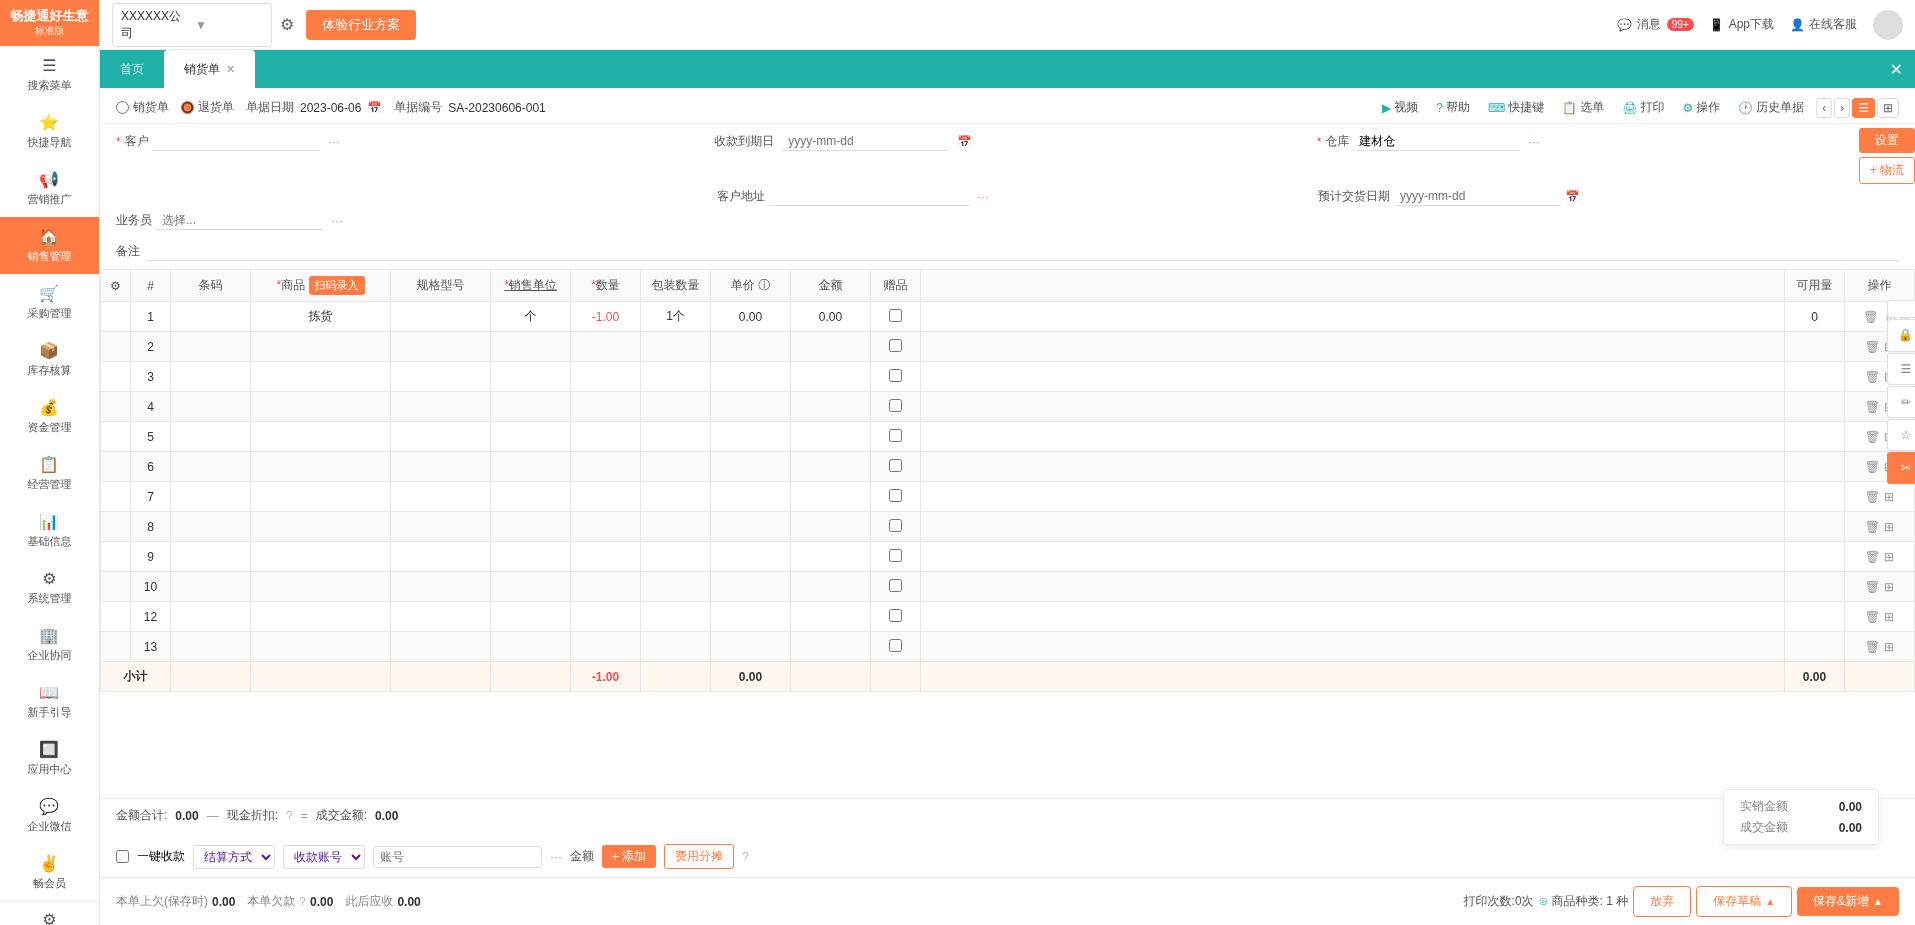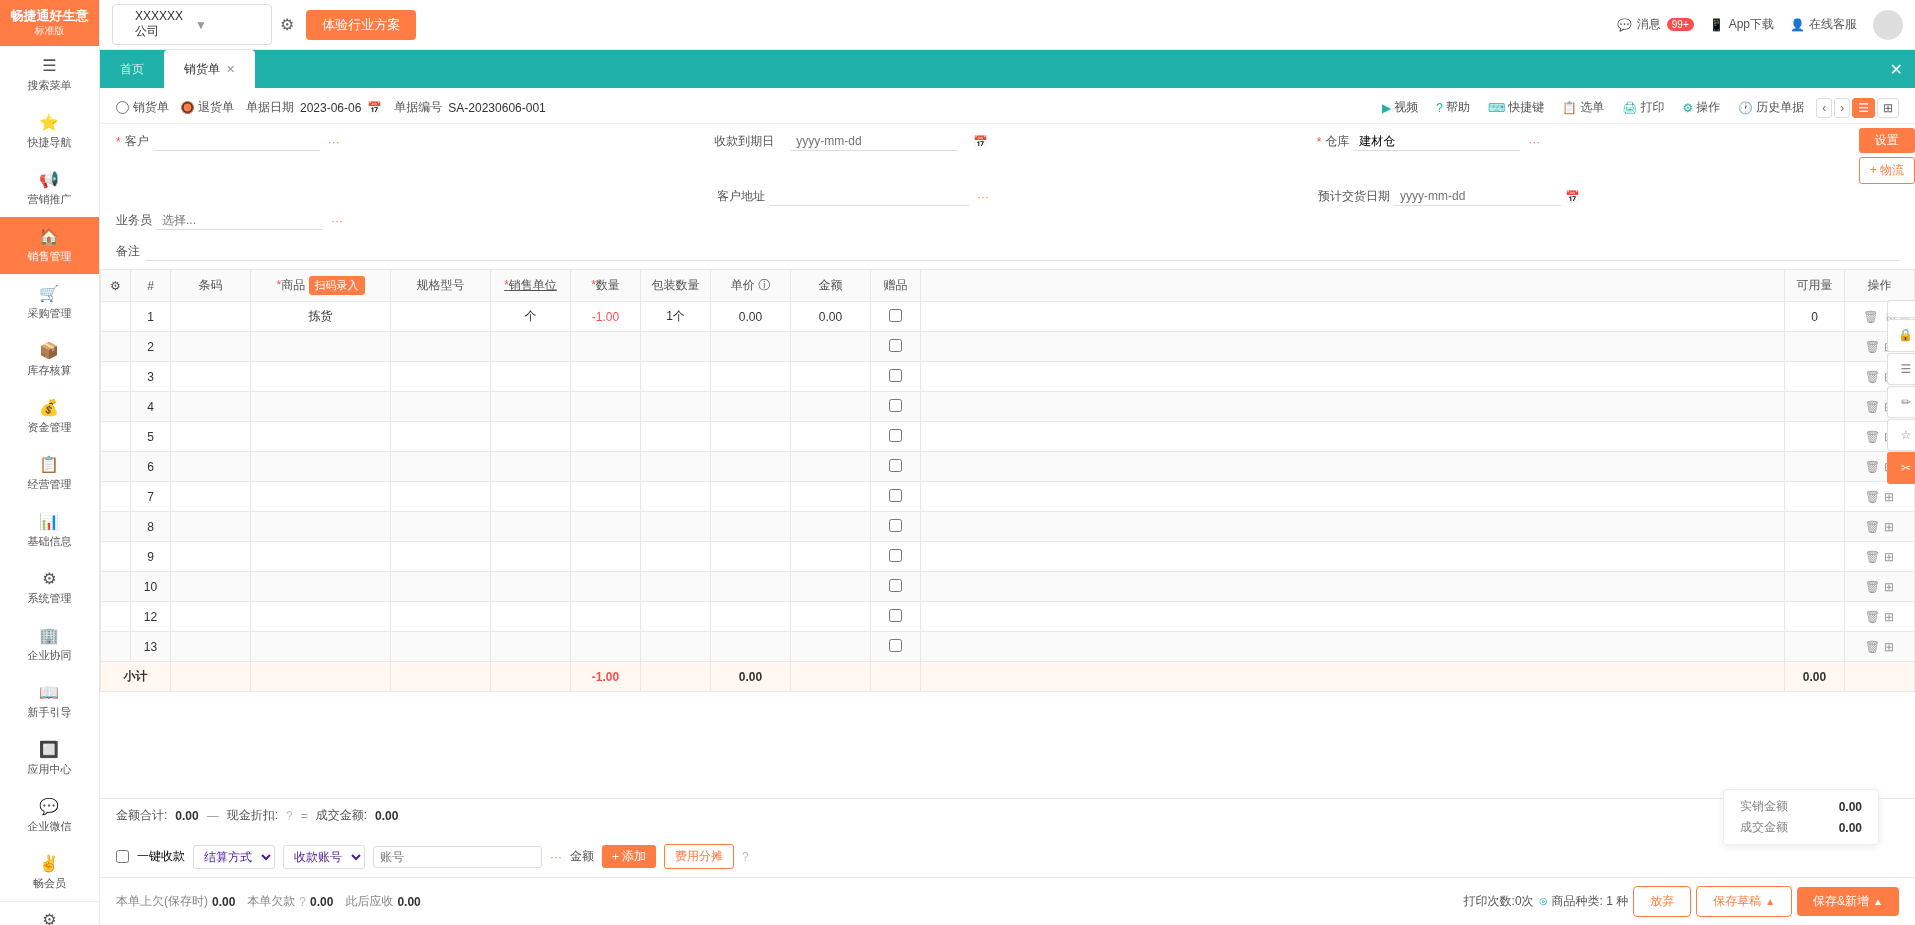--- a/index.html
+++ b/index.html
@@ -12,21 +12,21 @@
     .sidebar-logo .logo-sub { font-size: 10px; color: rgba(255,255,255,0.85); }
     .sidebar-item { display: flex; flex-direction: column; align-items: center; padding: 10px 4px; cursor: pointer; color: #555; border-bottom: none; }
     .sidebar-item.active { background: #ff7d45; color: #fff; }
     .sidebar-item .icon { font-size: 16px; margin-bottom: 3px; }
     .sidebar-item .label { font-size: 11px; text-align: center; }
     .sidebar-bottom { margin-top: auto; border-top: 1px solid #eee; }
     .sidebar-bottom .sidebar-item { padding: 8px 4px; }
 
     
     .topbar { height: 50px; background: #fff; display: flex; align-items: center; padding: 0 12px; border-bottom: 1px solid #e8e8e8; }
-    .company-select { display: flex; align-items: center; gap: 6px; border: 1px solid #ddd; border-radius: 4px; padding: 4px 22px; cursor: pointer; min-width: 160px; }
+    .company-select { display: flex; align-items: center; gap: 6px; border: 1px solid #ddd; border-radius: 4px; padding: 4px 8px; cursor: pointer; min-width: 160px; }
     .company-select span { flex: 1; color: #333; }
     .company-select .arrow { color: #999; }
     .gear-btn { margin-left: 8px; color: #666; cursor: pointer; font-size: 16px; }
     .trial-btn { margin-left: 12px; background: #ff7d45; color: #fff; border: none; border-radius: 4px; padding: 6px 16px; cursor: pointer; font-size: 13px; }
     .topbar-right { margin-left: auto; display: flex; align-items: center; gap: 16px; }
     .topbar-right-item { display: flex; align-items: center; gap: 4px; color: #555; cursor: pointer; font-size: 12px; }
     .badge { background: #ff4d4f; color: #fff; border-radius: 8px; padding: 1px 5px; font-size: 10px; margin-left: 2px; }
     .avatar { width: 30px; height: 30px; border-radius: 50%; background: #ddd; display: inline-block; }
 
     
@@ -299,21 +299,21 @@
           <button style="border:1px solid #ff7d45; color:#ff7d45; background:#fff; border-radius:3px; padding:4px 10px; cursor:pointer; font-size:12px;">+ 物流</button>
         </div>
 
         <div style="flex:1; display:flex; align-items:center; gap:4px;">
           <span style="color:#ff4d4f;">*</span>
           <span style="color:#555; white-space:nowrap;">客户</span>
           <input type="text" style="border-top: none; border-right: none; border-left: none; border-image: initial; border-bottom: 1px solid rgb(221, 221, 221); padding: 2px 6px; min-width: 160px; outline: none;" placeholder="">
           <span class="form-dots">···</span>
         </div>
 
-        <div style="flex:1; display:flex; align-items:center; gap:16px; margin-left:16px;">
+        <div style="flex:1; display:flex; align-items:center; gap:8px; margin-left:16px;">
           <span style="color:#555; white-space:nowrap;">收款到期日</span>
           <input type="text" style="border-top: none; border-right: none; border-left: none; border-image: initial; border-bottom: 1px solid rgb(221, 221, 221); padding: 2px 6px; min-width: 120px; outline: none; color: rgb(187, 187, 187);" placeholder="yyyy-mm-dd">
           <span style="color:#ff7d45; cursor:pointer;">📅</span>
         </div>
 
         <div style="flex:1; display:flex; align-items:center; gap:4px; margin-left:20px;">
           <span style="color:#ff4d4f;">*</span>
           <span style="color:#555; white-space:nowrap;">仓库</span>
           <input type="text" style="border-top: none; border-right: none; border-left: none; border-image: initial; border-bottom: 1px solid rgb(221, 221, 221); padding: 2px 6px; min-width: 100px; outline: none;" value="建材仓">
           <span class="form-dots">···</span>

